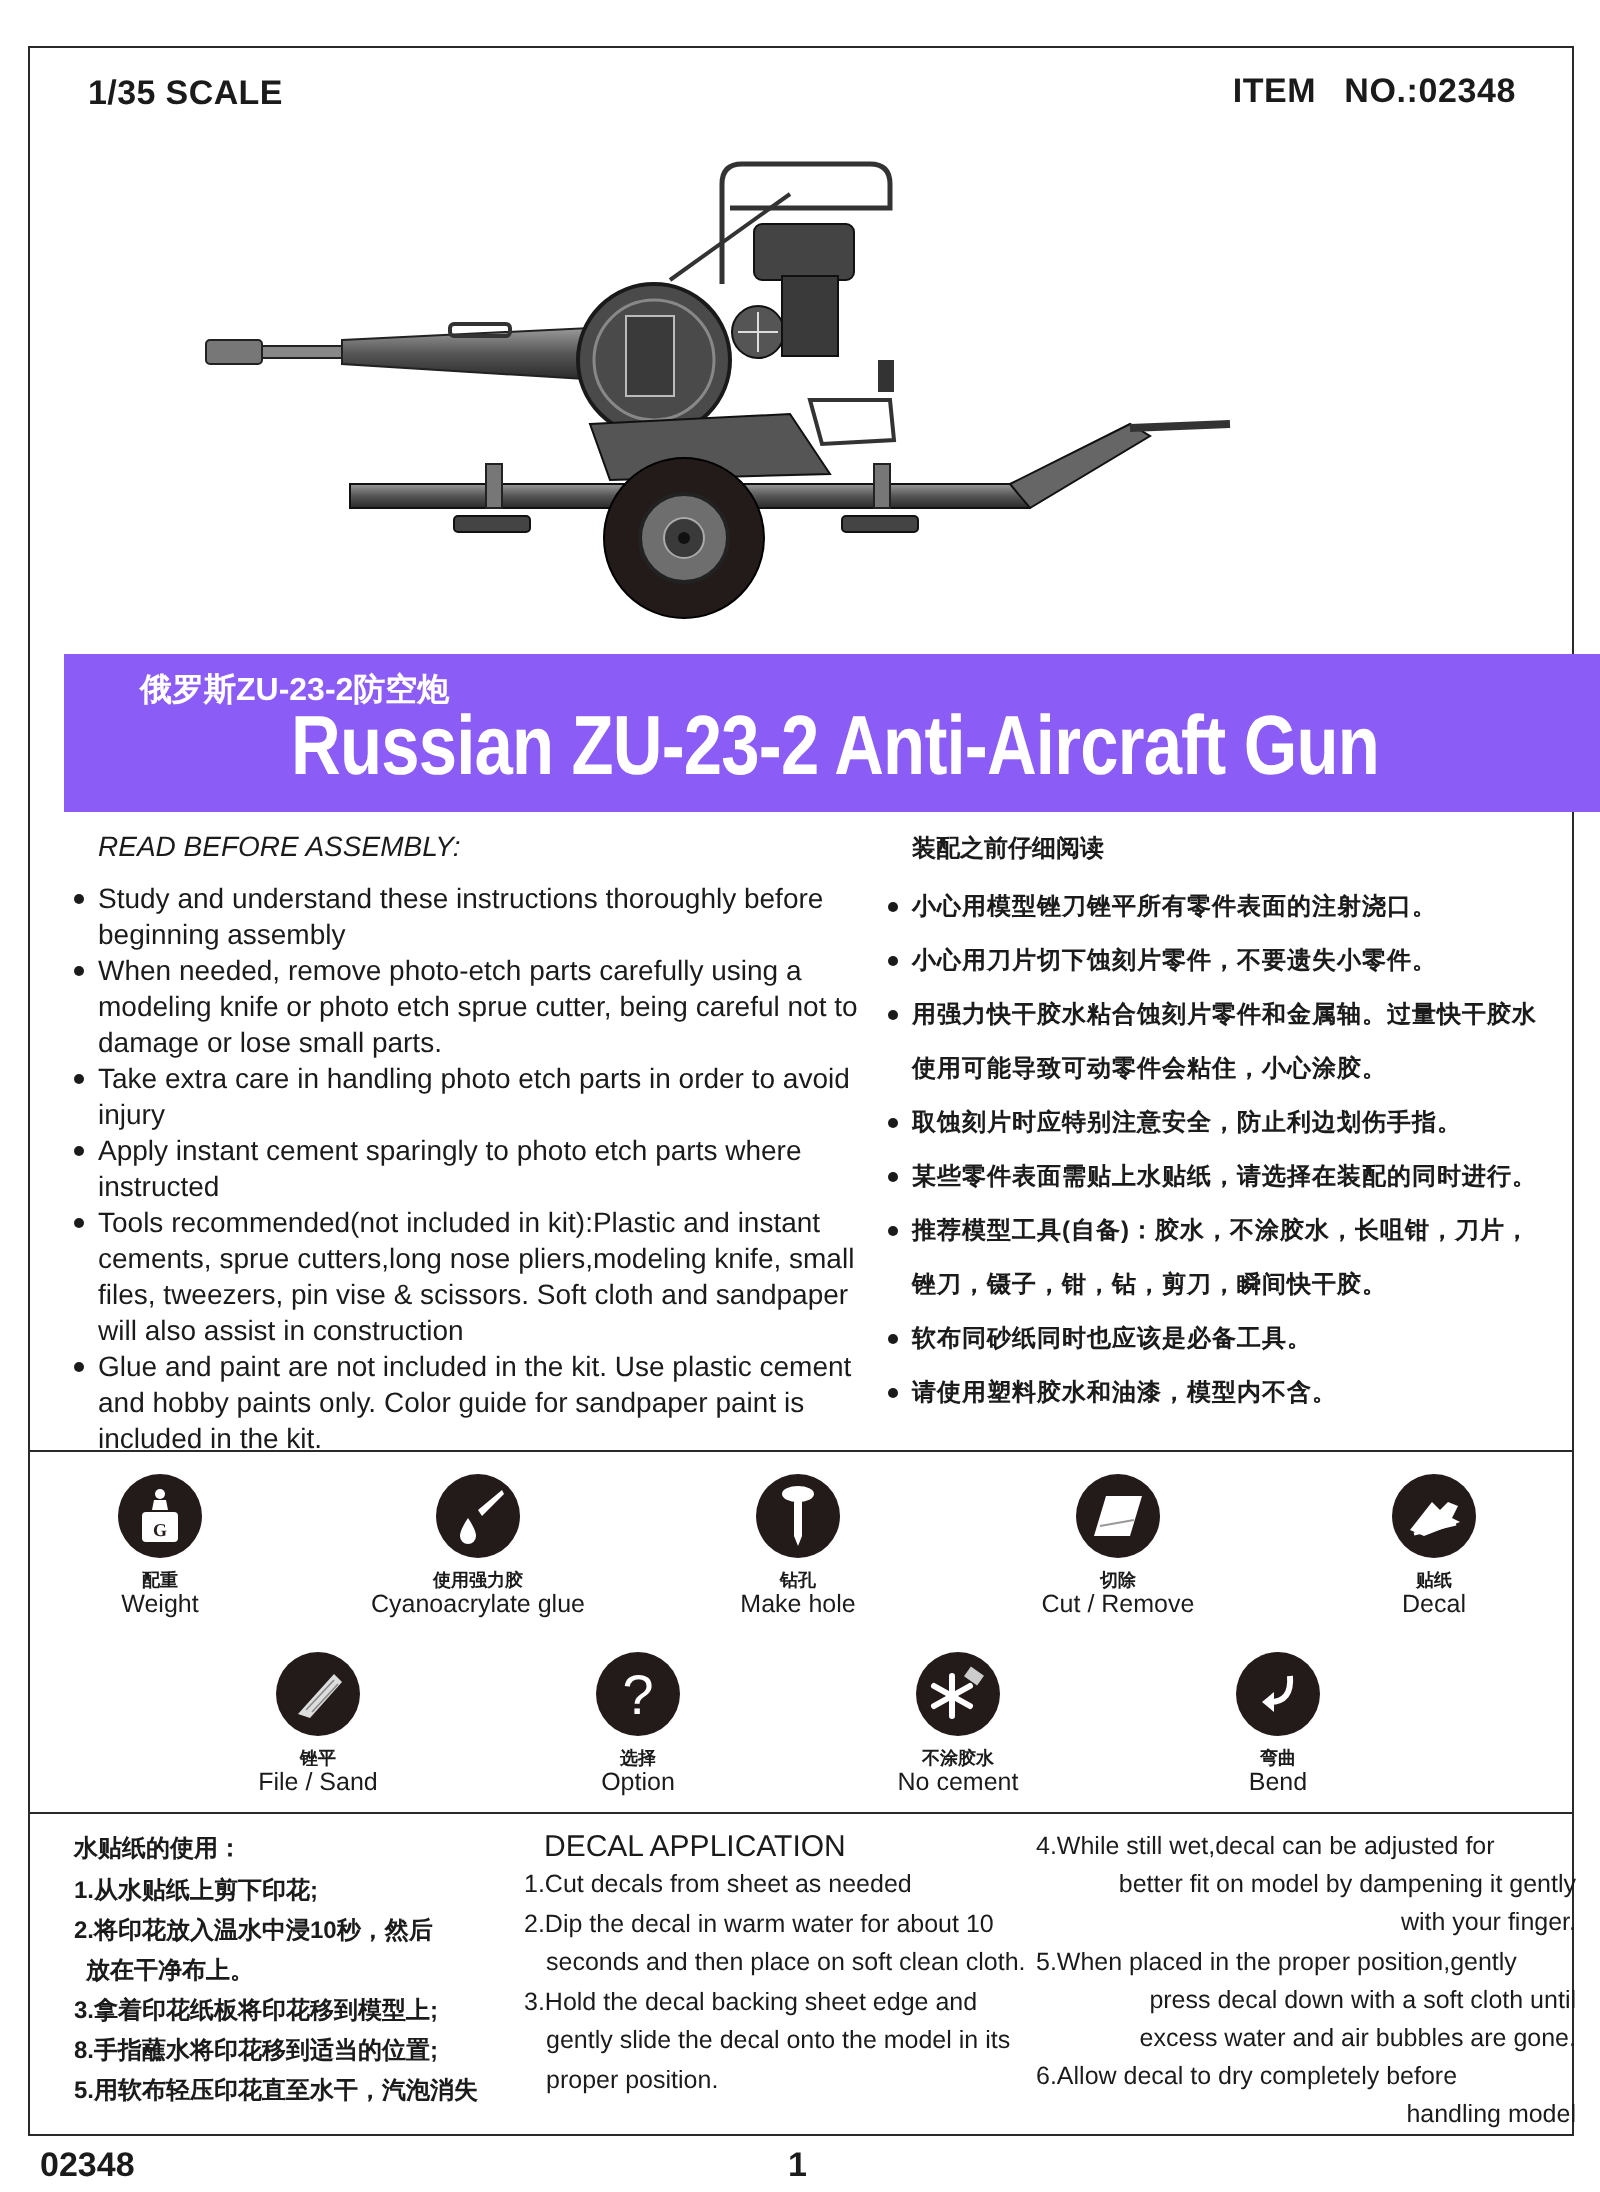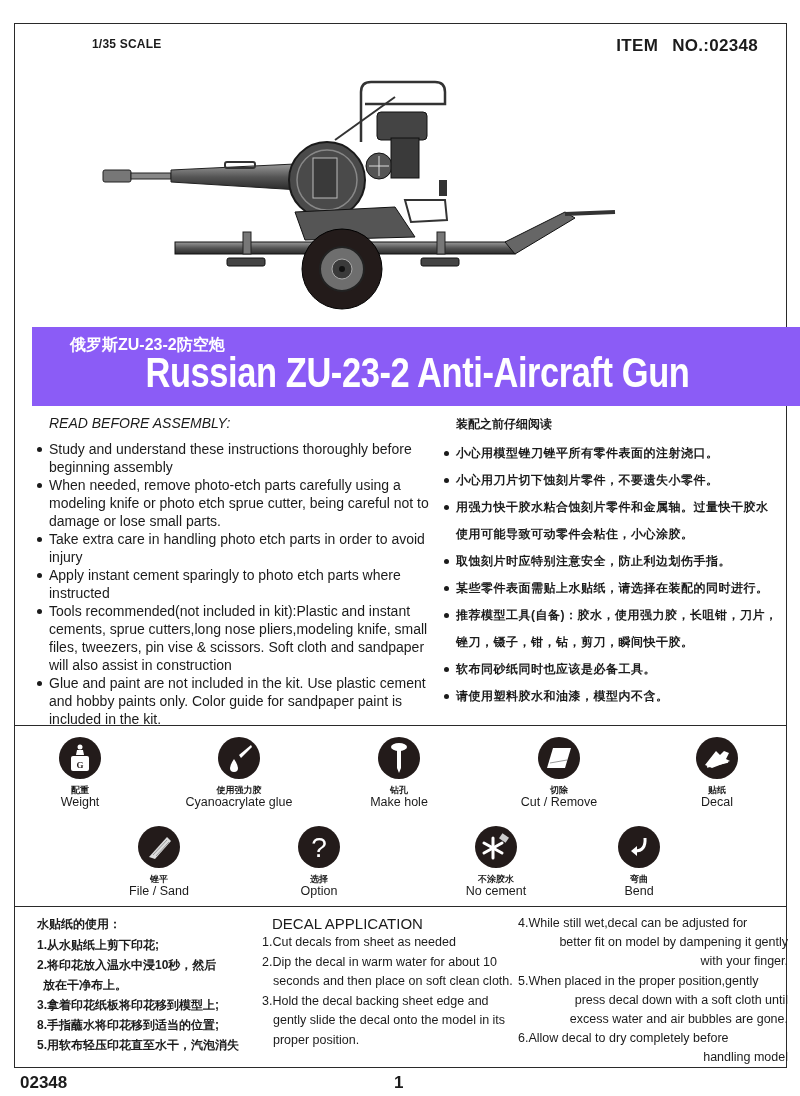--- a/index.html
+++ b/index.html
@@ -1,21 +1,21 @@
 <!DOCTYPE html>
 <html><head>
 <meta charset="utf-8">
 <style>
   * { box-sizing: border-box; margin: 0; padding: 0; }
   html, body { width: 800px; height: 1096px; background: #ffffff; overflow: hidden; }
   body { position: relative; font-family: "Liberation Sans", "DejaVu Sans", sans-serif; color: #1b1b1b; }
 
   .frame { position: absolute; left: 14px; top: 23px; width: 773px; height: 1045px; border: 1.5px solid #2a2a2a; }
 
-  .scale { position: absolute; left: 44px; top: 37px; font-size: 12px; font-weight: bold; letter-spacing: 0.2px; margin-left: 48px; }
+  .scale { position: absolute; left: 44px; top: 37px; font-size: 17px; font-weight: bold; letter-spacing: 0.2px; }
   .item-no { position: absolute; right: 42px; top: 36px; font-size: 17px; font-weight: bold; letter-spacing: 0.3px; }
   .item-no .gap { display: inline-block; width: 14px; }
 
   .illustration { position: absolute; left: 95px; top: 62px; width: 610px; height: 258px; }
 
   .banner { position: absolute; left: 32px; top: 327px; width: 771px; height: 79px; background: #8b5cf6; }
   .banner .cn { position: absolute; left: 38px; top: 8px; color: #fff; font-size: 16px; font-weight: bold; }
   .banner .en { position: absolute; left: 0; right: 0; top: 22px; text-align: center; color: #fff; font-size: 42px; font-weight: bold; font-family: "Liberation Sans", sans-serif; transform: scaleX(0.82); letter-spacing: -0.5px; }
 
   .read-title { position: absolute; left: 49px; top: 415px; font-size: 14px; font-style: italic; }
@@ -123,21 +123,21 @@
 </ul>
 
 <div class="cn-title">装配之前仔细阅读</div>
 <ul class="cn-list">
   <li>小心用模型锉刀锉平所有零件表面的注射浇口。</li>
   <li>小心用刀片切下蚀刻片零件，不要遗失小零件。</li>
   <li>用强力快干胶水粘合蚀刻片零件和金属轴。过量快干胶水</li>
   <li class="cont">使用可能导致可动零件会粘住，小心涂胶。</li>
   <li>取蚀刻片时应特别注意安全，防止利边划伤手指。</li>
   <li>某些零件表面需贴上水贴纸，请选择在装配的同时进行。</li>
-  <li>推荐模型工具(自备)：胶水，使用强力胶，长咀钳，刀片，</li>
+  <li>推荐模型工具(自备)：胶水，不涂胶水，长咀钳，刀片，</li>
   <li class="cont">锉刀，镊子，钳，钻，剪刀，瞬间快干胶。</li>
   <li>软布同砂纸同时也应该是必备工具。</li>
   <li>请使用塑料胶水和油漆，模型内不含。</li>
 </ul>
 
 <div class="hr" style="top:725px"></div>
 
 <div class="icon-cell" style="left:0px;top:737px">
   <div class="circle">
     <svg width="26" height="30" viewBox="0 0 26 30">
@@ -207,21 +207,21 @@
 </div>
 <div class="icon-cell" style="left:239px;top:826px">
   <div class="circle">
     <svg width="22" height="30" viewBox="0 0 22 30">
         <text x="11" y="25" font-size="28" text-anchor="middle" fill="#fff" font-family="Liberation Sans, sans-serif">?</text>
       </svg>
   </div>
   <div class="cn">选择</div>
   <div class="en">Option</div>
 </div>
-<div class="icon-cell" style="left:416px;top:826px">
+<div class="icon-cell" style="left:399px;top:826px">
   <div class="circle">
     <svg width="30" height="30" viewBox="0 0 30 30">
         <g stroke="#fff" stroke-width="3" stroke-linecap="round">
           <line x1="12" y1="6" x2="12" y2="26"></line>
           <line x1="3" y1="11" x2="21" y2="21"></line>
           <line x1="3" y1="21" x2="21" y2="11"></line>
         </g>
         <rect x="19" y="3" width="8" height="6" transform="rotate(35 23 6)" fill="#ccc"></rect>
       </svg>
   </div>

